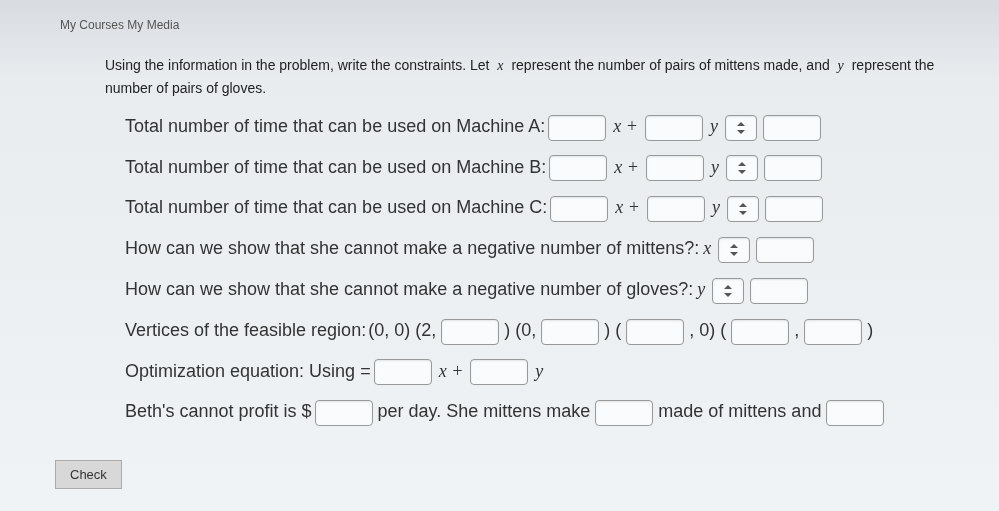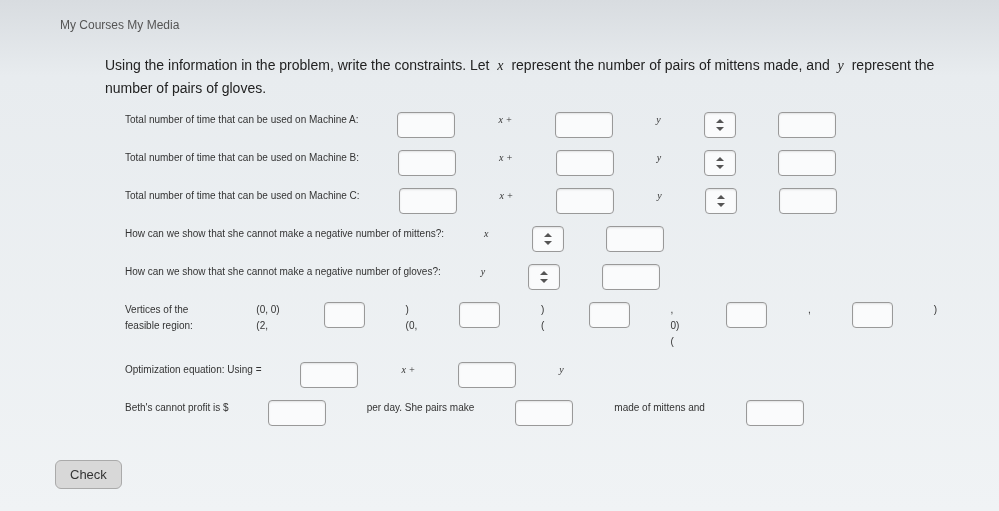--- a/index.html
+++ b/index.html
@@ -22,25 +22,24 @@
       padding: 4px 60px 4px 105px;
       line-height: 1.6;
     }
     .intro {
       margin-bottom: 10px;
       font-size: 14px;
       color: #222;
     }
     .row {
       display: flex;
-      align-items: flex-start;
+      align-items: flex-end;
       margin: 12px 0 12px 20px;
       flex-wrap: nowrap;
-      font-size: 10px;
-      gap: 36px;
+      font-size: 18px;
     }
     .math-var {
       font-style: italic;
       font-family: 'Times New Roman', serif;
       margin: 0 4px;
     }
     .input-box {
       display: inline-block;
       width: 58px;
       height: 26px;
@@ -85,21 +84,21 @@
       border-left: 4px solid transparent;
       border-right: 4px solid transparent;
       border-top: 4px solid #555;
       top: 2px;
       left: -4px;
     }
     .check-btn {
       margin: 18px 0 0 55px;
       padding: 6px 14px;
       border: 1px solid #aaa;
-      border-radius: 6px;
+      border-radius: 0;
       background: #d8d8d8;
       color: #333;
       font-size: 13px;
       cursor: pointer;
     }
     .static { margin: 0 2px; }
   </style>
 </head>
 <body>
 
@@ -186,21 +185,21 @@
     <span>Optimization equation: Using =</span>
     <span class="input-box"></span>
     <span class="math-var">x +</span>
     <span class="input-box"></span>
     <span class="math-var">y</span>
   </div>
 
   <div class="row">
     <span>Beth's cannot profit is $</span>
     <span class="input-box"></span>
-    <span class="static">per day. She pairs make</span>
+    <span class="static">per day. She mittens make</span>
     <span class="input-box"></span>
     <span class="static">made of mittens and</span>
     <span class="input-box"></span>
   </div>
 
 </div>
 
 <button class="check-btn">Check</button>
 
 

